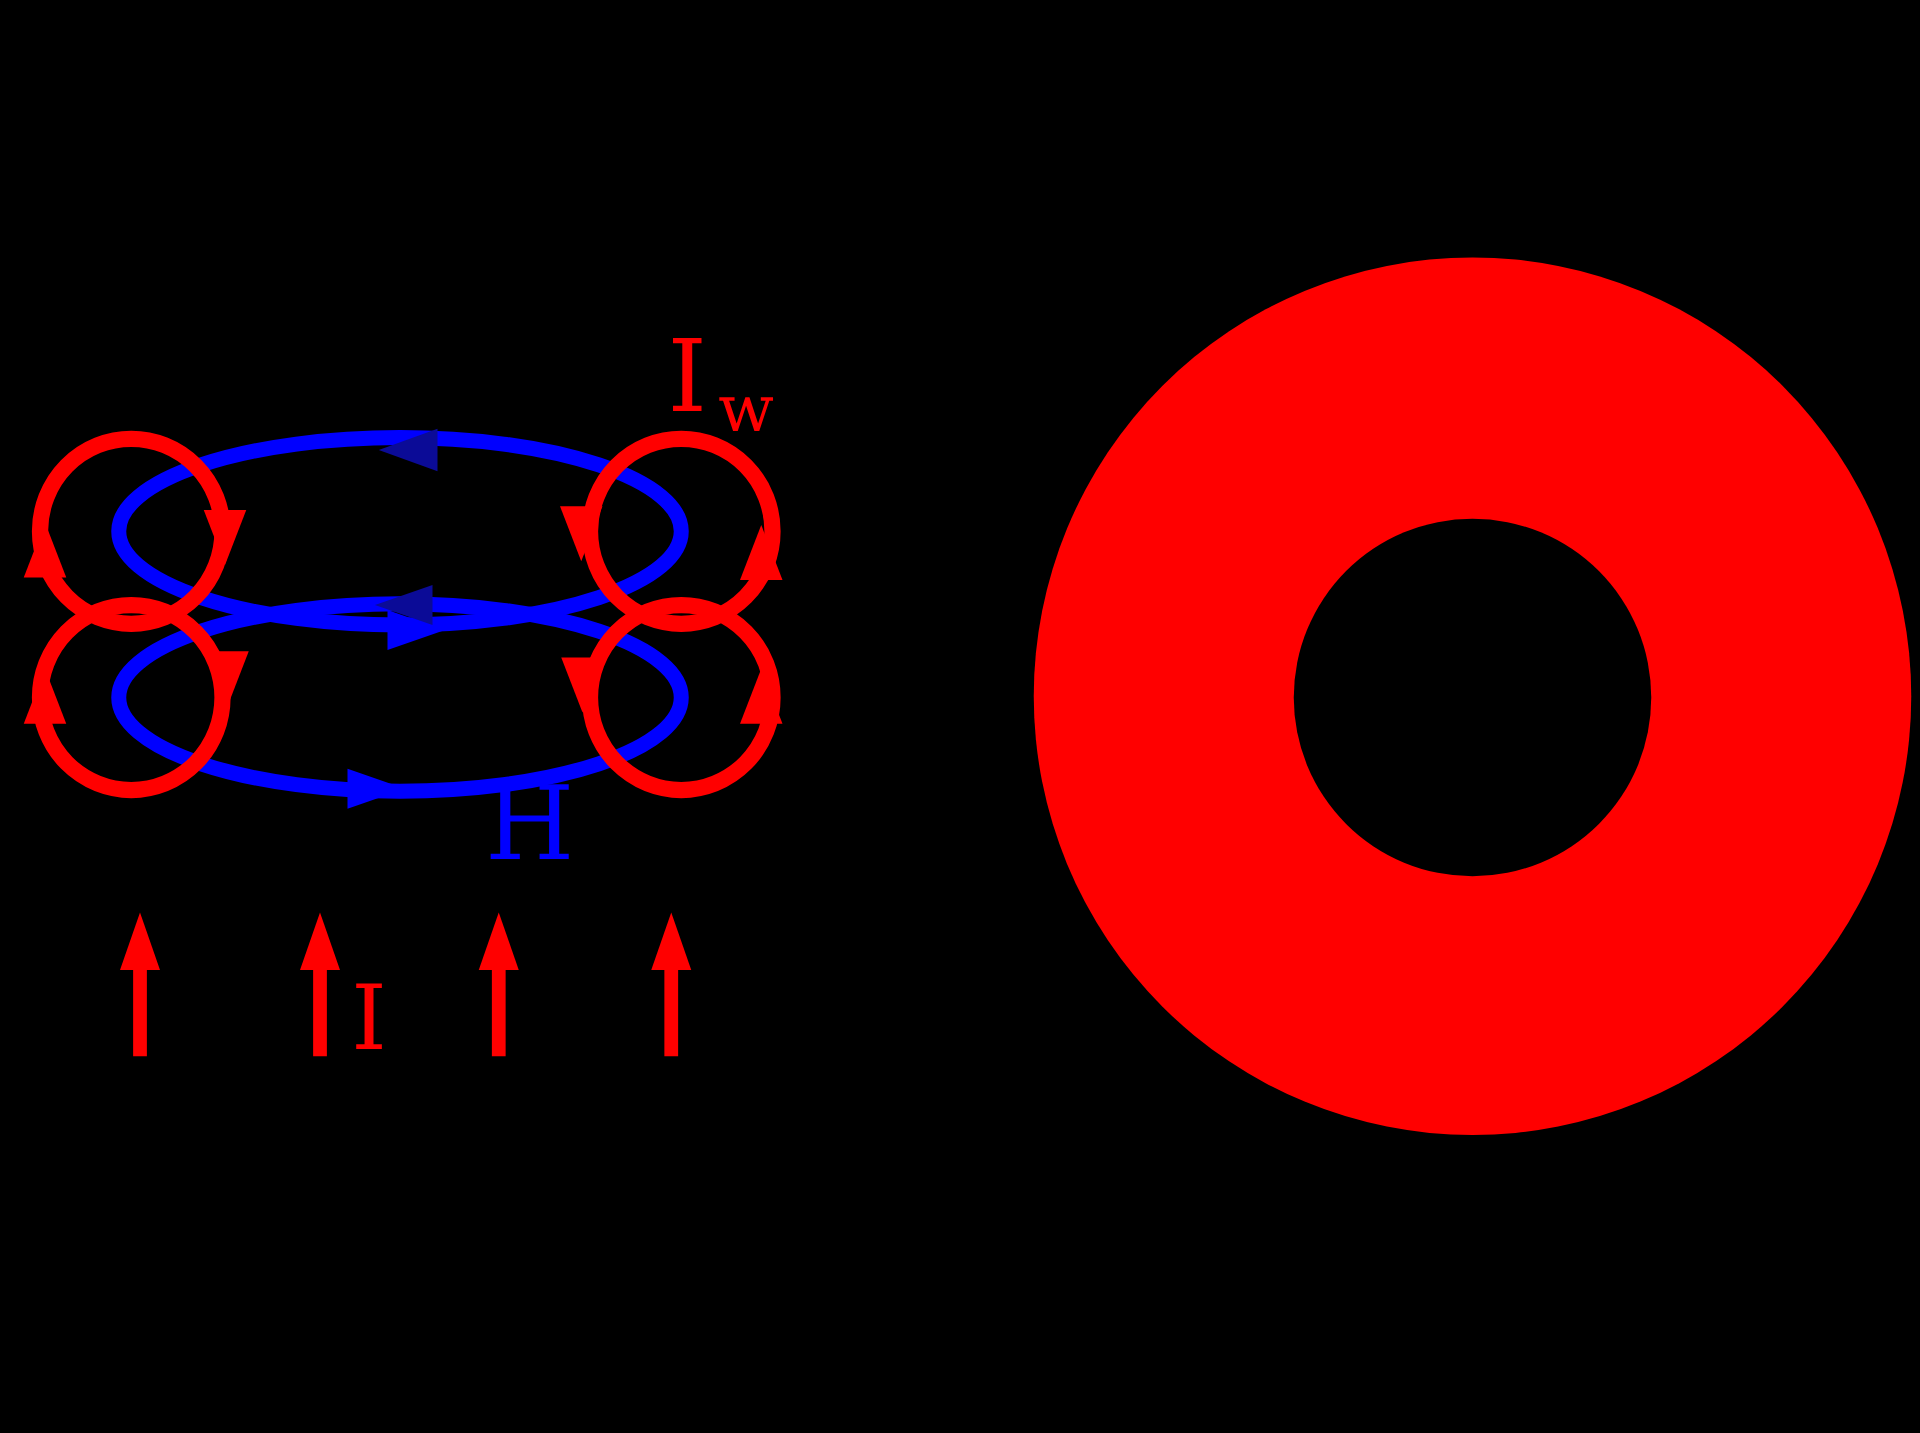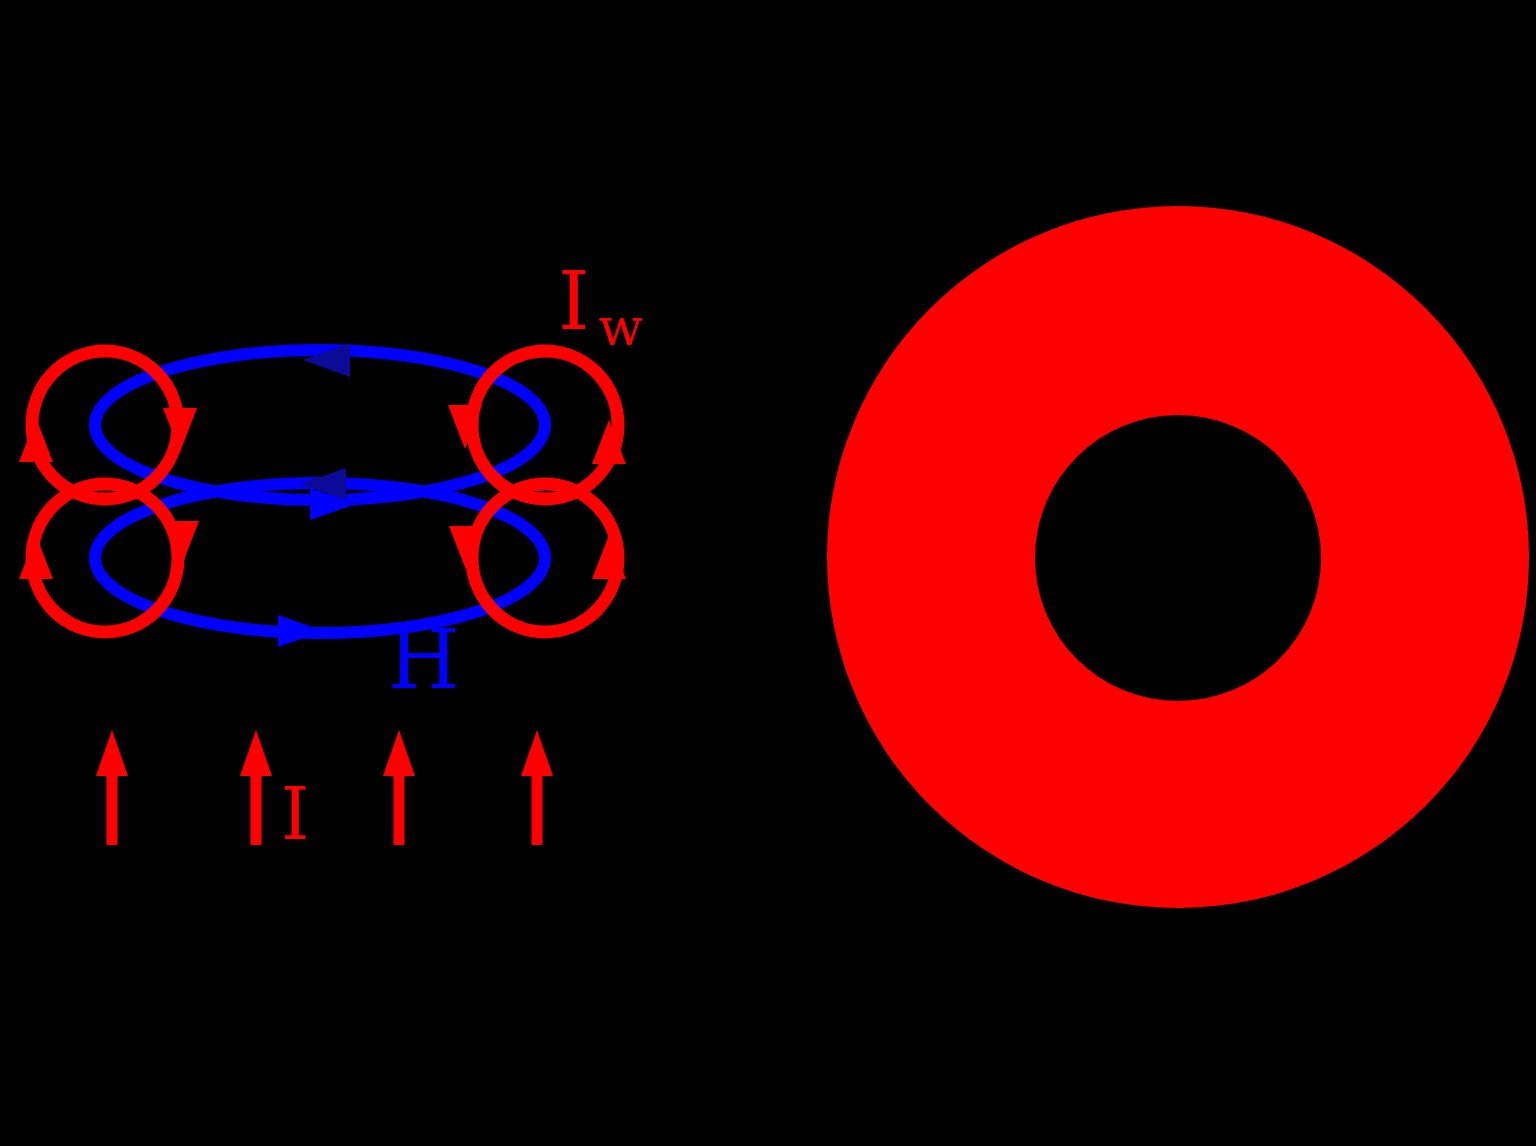--- a/index.html
+++ b/index.html
@@ -17,21 +17,21 @@
     height: 1146px;
     background: #000000;
   }
   svg { position: absolute; left: 0; top: 0; }
   .fig-label {
     position: absolute;
     line-height: 1;
     white-space: nowrap;
     user-select: none;
   }
-  .label-iw { left: 558px; top: 262px; font-size: 80px; color: #ff0000; }
+  .label-iw { left: 534px; top: 262px; font-size: 80px; color: #ff0000; }
   .label-iw .sub { font-size: 52px; position: relative; top: 16px; margin-left: 9px; }
   .label-h { left: 388px; top: 619px; font-size: 82px; color: #0000ff; }
   .label-i { left: 281px; top: 778px; font-size: 72px; color: #ff0000; }
 </style>
 </head>
 <body>
 
 <div class="canvas">
 
   <svg width="1536" height="1146" viewBox="0 0 1536 1146">

